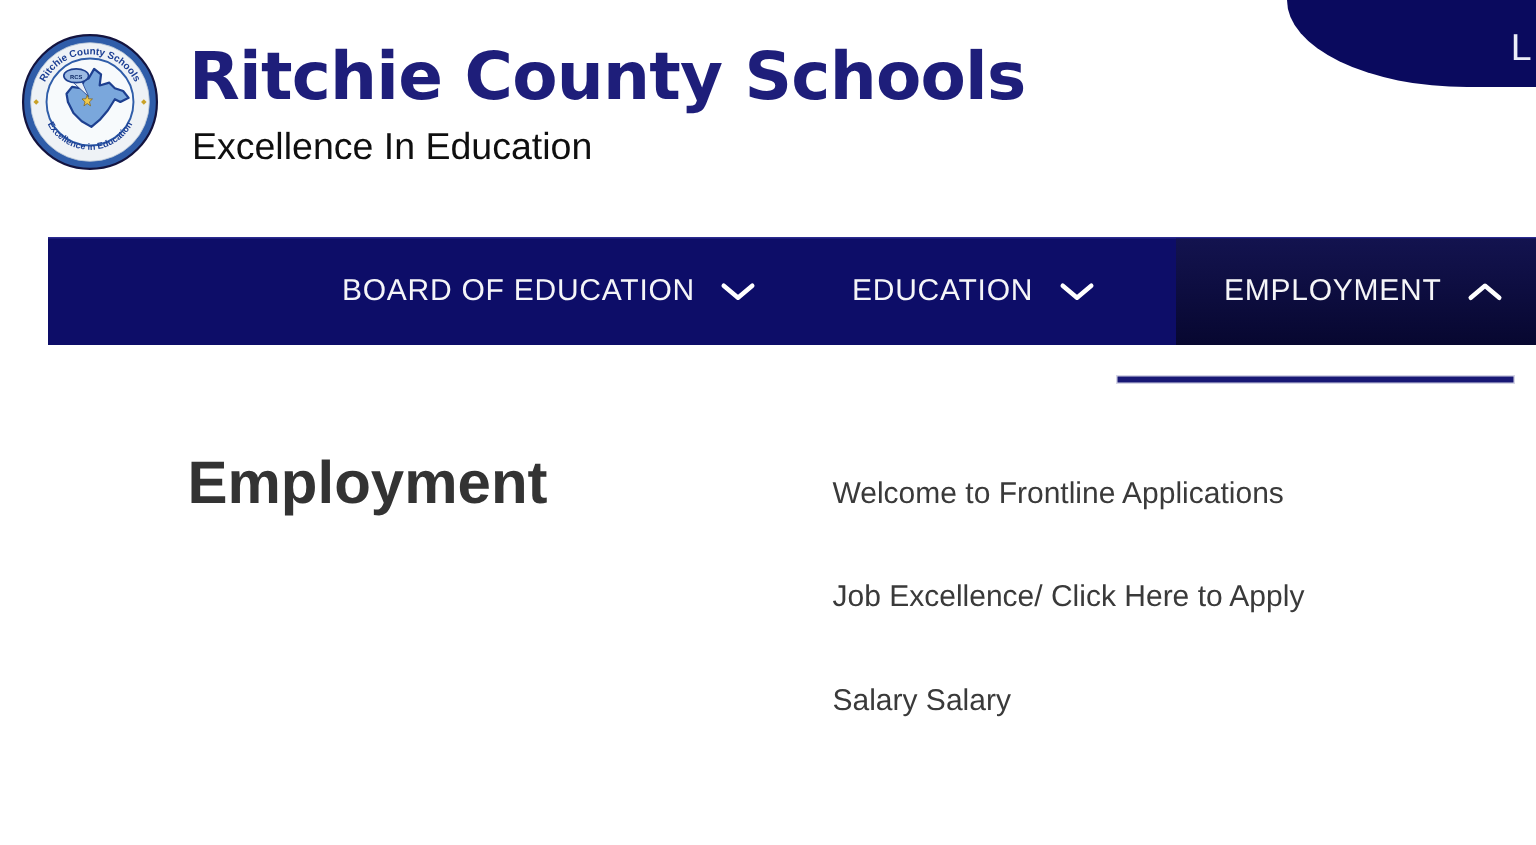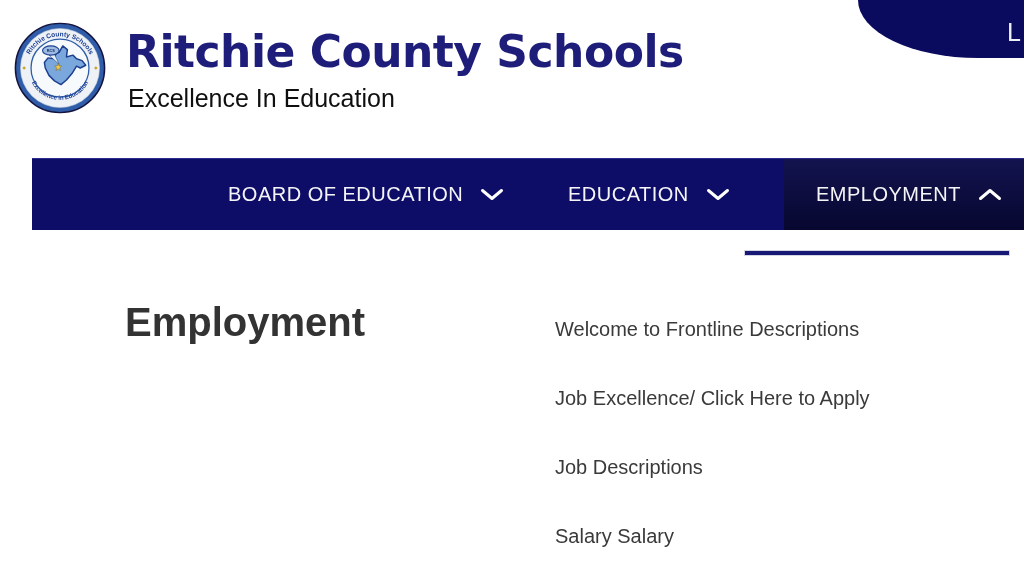--- a/index.html
+++ b/index.html
@@ -157,18 +157,17 @@
       </svg>
     </span>
   </div>
 </nav>
 
 <div class="emp-underline"></div>
 
 <section>
   <h1 class="panel-heading">Employment</h1>
   <ul class="panel-links">
-    <li>Welcome to Frontline Descriptions</li>
+    <li>Welcome to Frontline Applications</li>
     <li>Job Excellence/ Click Here to Apply</li>
-    <li>Job Descriptions</li>
     <li>Salary Salary</li>
   </ul>
 </section>
 
 </body></html>

